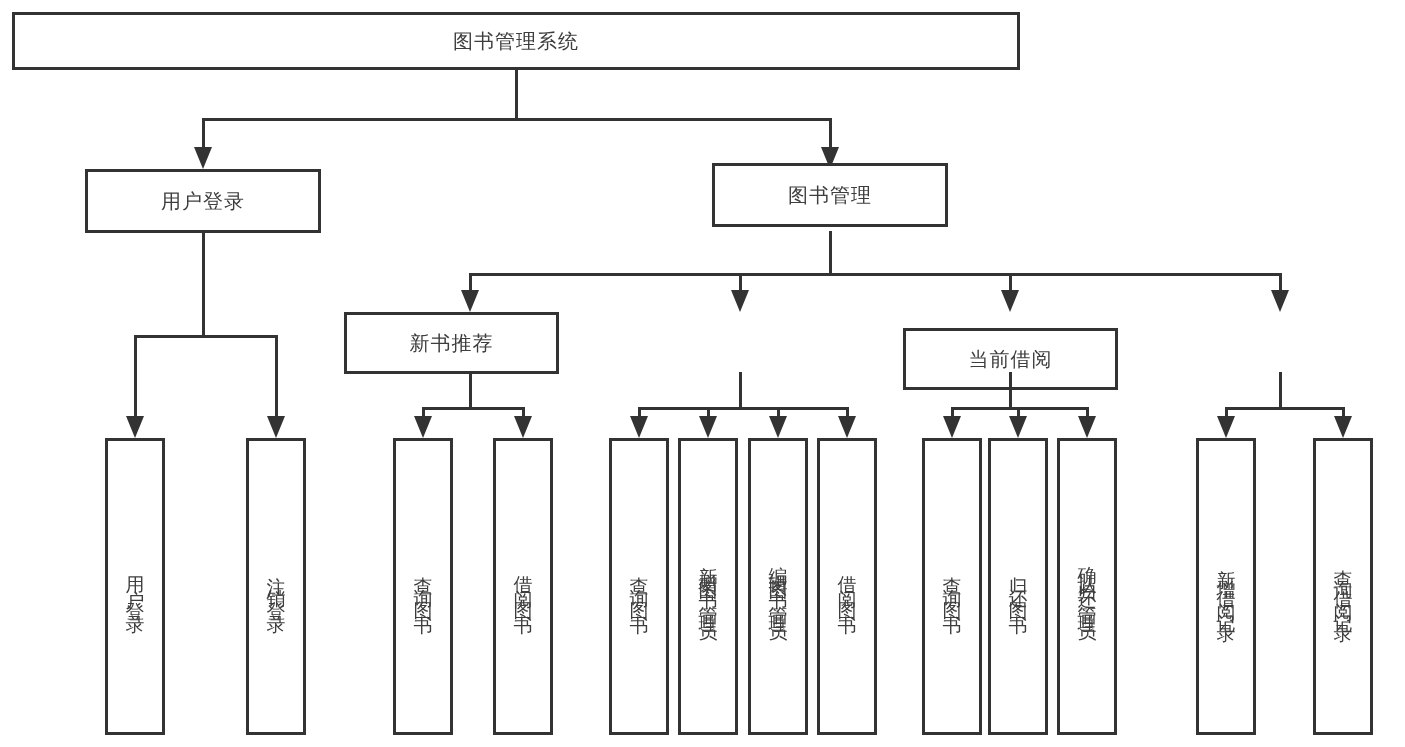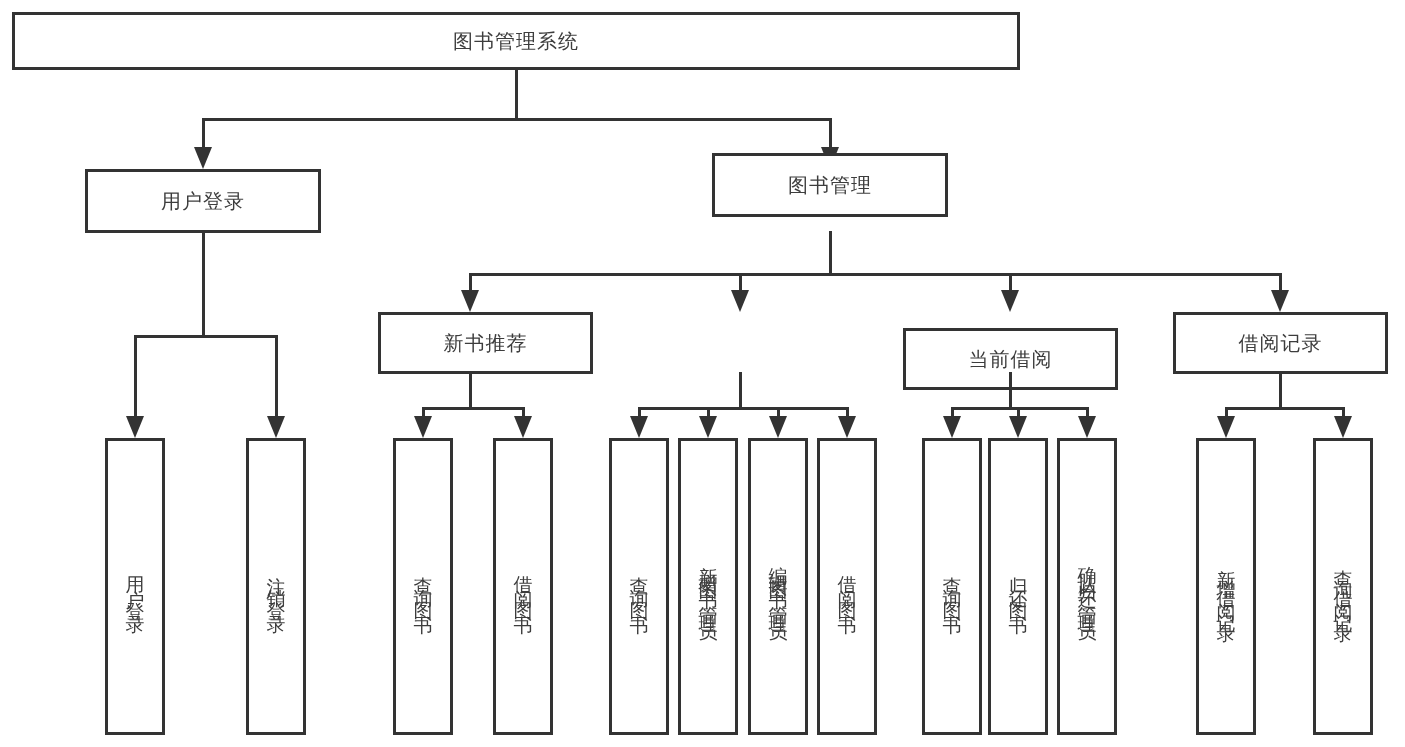--- a/index.html
+++ b/index.html
@@ -60,21 +60,21 @@
   <div class="vline" style="left:514.5px;top:70px;height:51px;"></div>
   <div class="hline" style="left:201.5px;top:118px;width:630px;"></div>
   <div class="vline" style="left:201.5px;top:118px;height:33px;"></div>
   <div class="ah" style="left:194px;top:147px;"></div>
   <div class="vline" style="left:828.5px;top:118px;height:33px;"></div>
   <div class="ah" style="left:821px;top:147px;"></div>
 
   <div class="box" style="left:85px;top:169px;width:236px;height:64px;">
     <span class="hlabel">用户登录</span>
   </div>
-  <div class="box" style="left:712px;top:153px;width:236px;height:64px;text-align:right;">
+  <div class="box" style="left:712px;top:163px;width:236px;height:64px;text-align:right;">
     <span class="hlabel">图书管理</span>
   </div>
 
   <div class="vline" style="left:201.5px;top:231px;height:107px;"></div>
   <div class="hline" style="left:133.5px;top:335px;width:144px;"></div>
   <div class="vline" style="left:133.5px;top:335px;height:85px;"></div>
   <div class="ah" style="left:126px;top:416px;"></div>
   <div class="vline" style="left:274.5px;top:335px;height:85px;"></div>
   <div class="ah" style="left:267px;top:416px;"></div>
 
@@ -82,28 +82,25 @@
   <div class="hline" style="left:469px;top:273px;width:813px;"></div>
   <div class="vline" style="left:469px;top:273px;height:21px;"></div>
   <div class="ah" style="left:461px;top:290px;"></div>
   <div class="vline" style="left:739px;top:273px;height:21px;"></div>
   <div class="ah" style="left:731px;top:290px;"></div>
   <div class="vline" style="left:1009px;top:273px;height:21px;"></div>
   <div class="ah" style="left:1001px;top:290px;"></div>
   <div class="vline" style="left:1279px;top:273px;height:21px;"></div>
   <div class="ah" style="left:1271px;top:290px;"></div>
 
-  <div class="box" style="left:378px;top:312px;width:215px;height:62px;">
+  <div class="box" style="left:344px;top:312px;width:215px;height:62px;">
     <span class="hlabel">新书推荐</span>
   </div>
   <div class="box" style="left:903px;top:312px;width:215px;height:62px;margin-top:16px;">
     <span class="hlabel">当前借阅</span>
-  </div>
-  <div class="box" style="left:1173px;top:312px;width:215px;height:62px;">
-    <span class="hlabel">借阅记录</span>
   </div>
 
   <div class="vline" style="left:469px;top:372px;height:38px;"></div>
   <div class="hline" style="left:421.5px;top:407px;width:103px;"></div>
   <div class="vline" style="left:421.5px;top:407px;height:13px;"></div>
   <div class="ah" style="left:414px;top:416px;"></div>
   <div class="vline" style="left:521.5px;top:407px;height:13px;"></div>
   <div class="ah" style="left:514px;top:416px;"></div>
 
   <div class="vline" style="left:739px;top:372px;height:38px;"></div>

